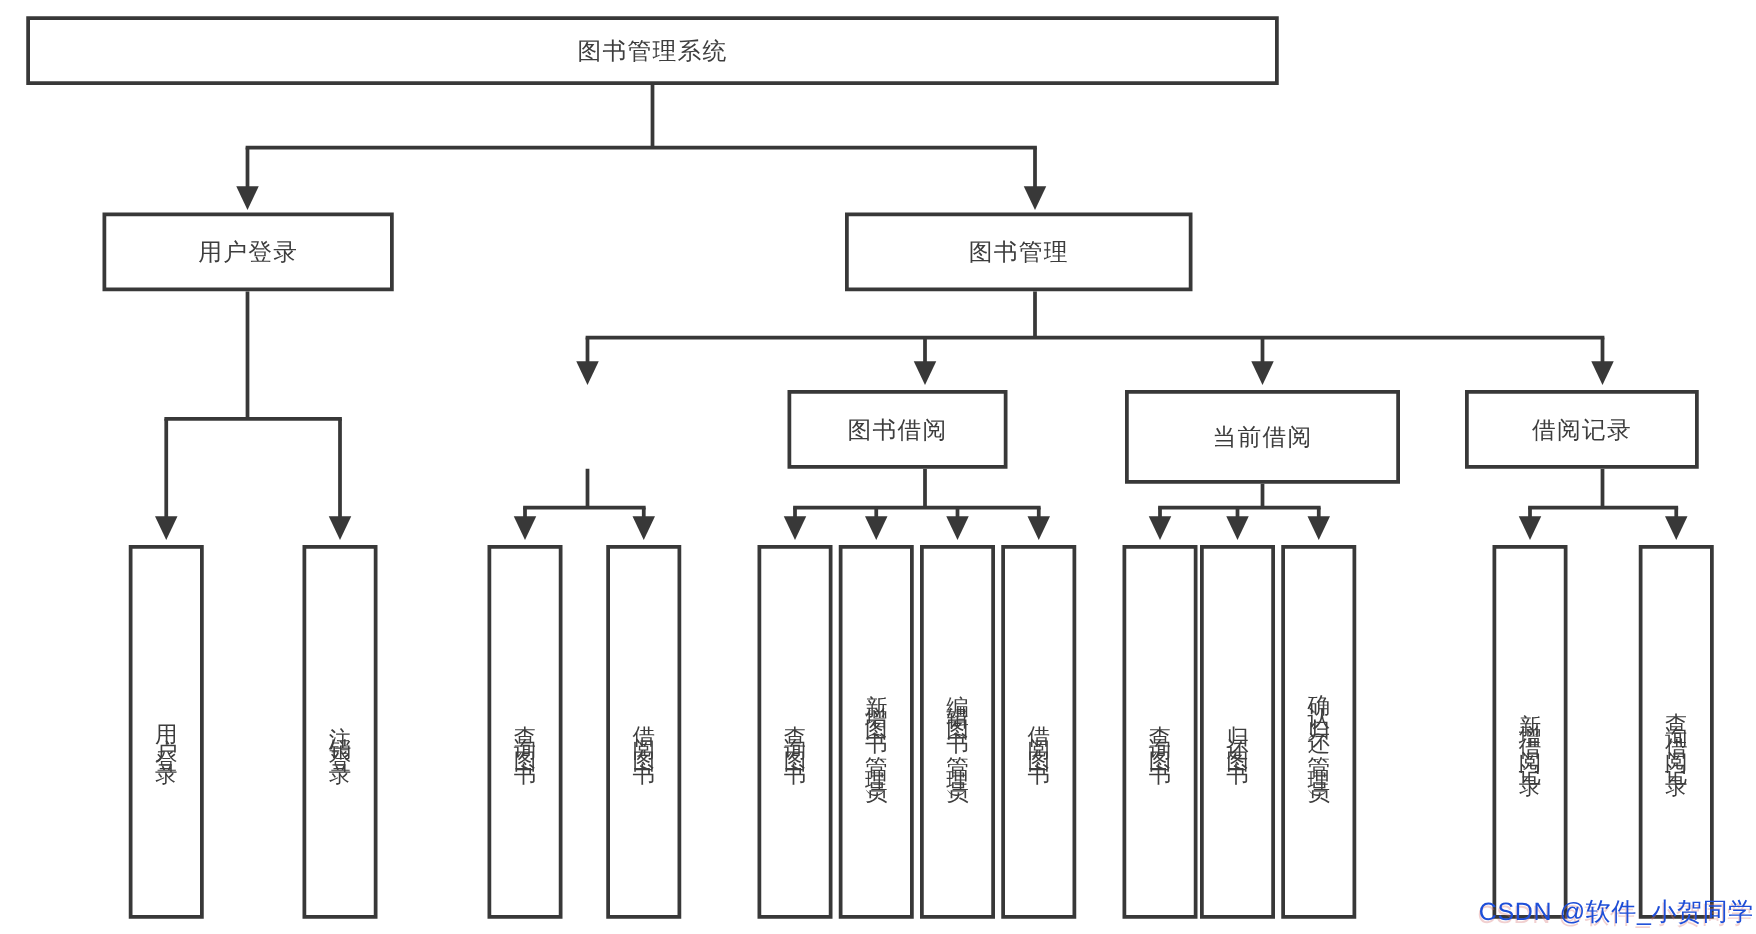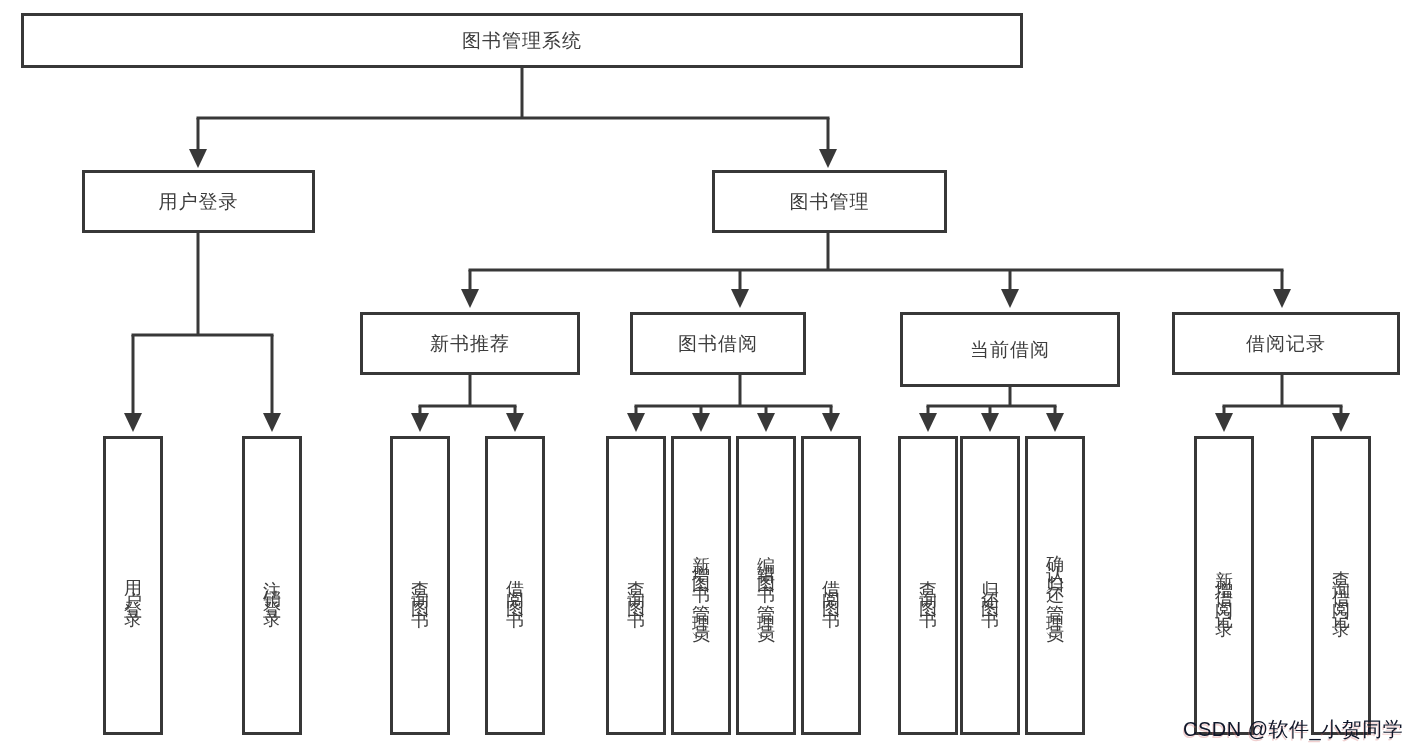--- a/index.html
+++ b/index.html
@@ -29,21 +29,21 @@
     text-orientation:mixed;
     font-size:18px;
     letter-spacing:10px;
     line-height:1;
     padding:6px 0;
   }
   #watermark {
     position:absolute;
     left:1183px; top:716px;
     font-size:20px;
-    color:#0f172a;
+    color:#1d4ed8;
     letter-spacing:0.5px;
     white-space:nowrap;
     z-index:3;
     text-shadow:-1px 2px 0 rgba(214,120,120,0.35);
   }
 </style>
 </head>
 <body>
 
 <div id="canvas">
@@ -112,26 +112,25 @@
       <polygon points="981,413 999,413 990,432"></polygon>
       <polygon points="1046,413 1064,413 1055,432"></polygon>
       <polygon points="1215,413 1233,413 1224,432"></polygon>
       <polygon points="1332,413 1350,413 1341,432"></polygon>
     </g>
   </svg>
 
   <div class="node" style="left:21px;top:13px;width:1002px;height:55px">图书管理系统</div>
 
   <div class="node" style="left:82px;top:170px;width:233px;height:63px">用户登录</div>
-  <div class="node" style="left:712px;top:170px;width:235px;height:63px">图书管理</div>
+  <div class="node" style="left:676px;top:170px;width:278px;height:63px">图书管理</div>
 
-  <div class="node" style="left:360px;top:312px;width:220px;height:63px">新书推荐</div>
   <div class="node" style="left:630px;top:312px;width:176px;height:63px">图书借阅</div>
   <div class="node" style="left:900px;top:312px;width:220px;height:75px">当前借阅</div>
-  <div class="node" style="left:1172px;top:312px;width:228px;height:63px">借阅记录</div>
+  <div class="node" style="left:1172px;top:312px;width:187px;height:63px">借阅记录</div>
 
   <div class="node leaf" style="left:103px;top:436px;width:60px;height:299px">用户登录</div>
   <div class="node leaf" style="left:242px;top:436px;width:60px;height:299px">注销登录</div>
 
   <div class="node leaf" style="left:390px;top:436px;width:60px;height:299px">查询图书</div>
   <div class="node leaf" style="left:485px;top:436px;width:60px;height:299px">借阅图书</div>
 
   <div class="node leaf" style="left:606px;top:436px;width:60px;height:299px">查询图书</div>
   <div class="node leaf" style="left:671px;top:436px;width:60px;height:299px">新增图书（管理员）</div>
   <div class="node leaf" style="left:736px;top:436px;width:60px;height:299px">编辑图书（管理员）</div>

